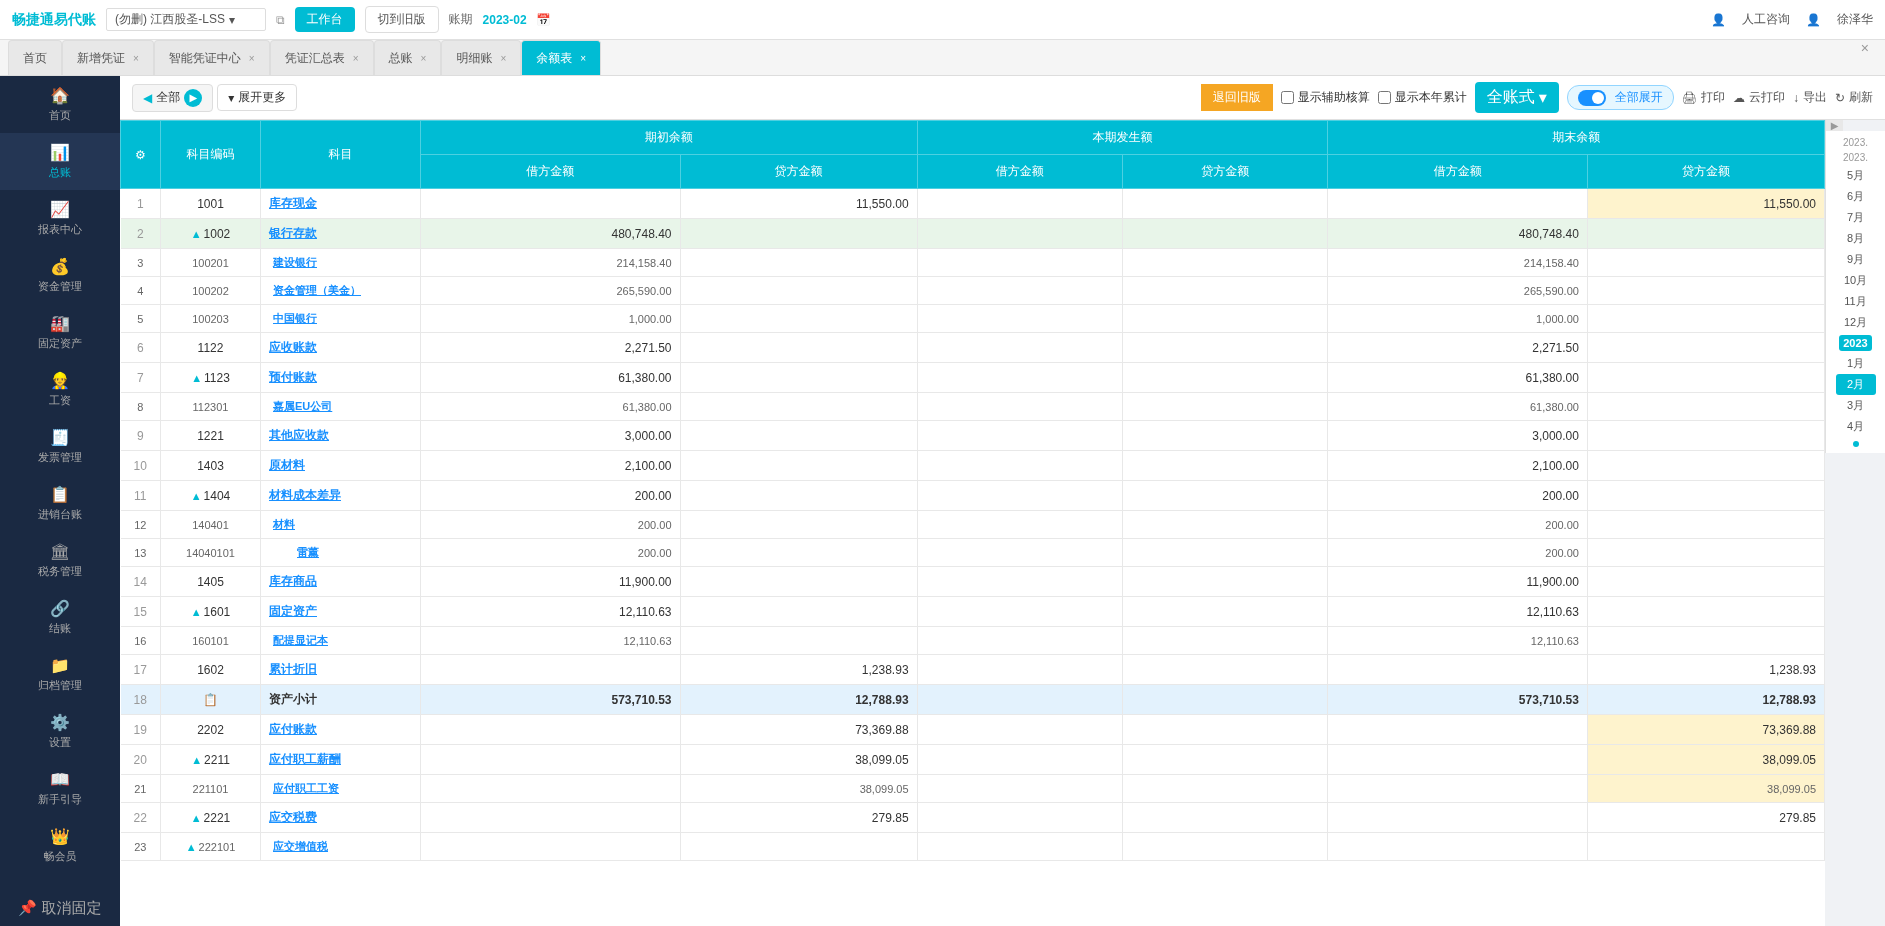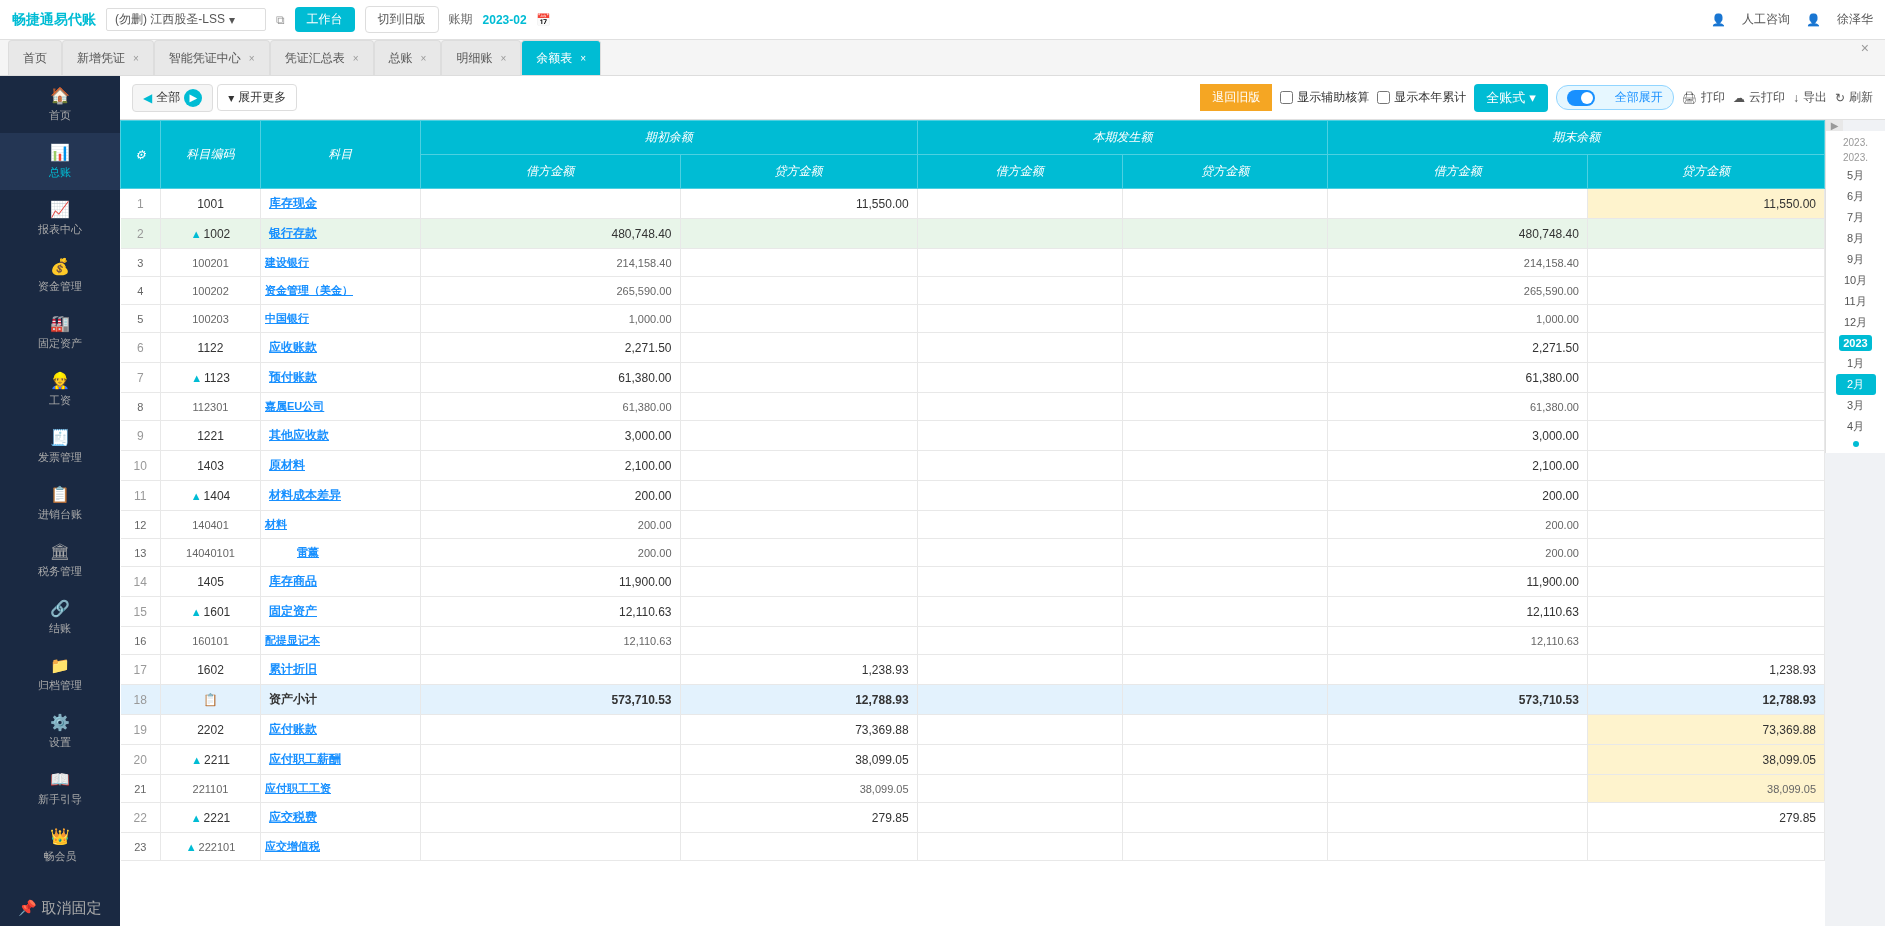--- a/index.html
+++ b/index.html
@@ -33,49 +33,49 @@
     .page-area { flex: 1; display: flex; flex-direction: column; overflow: hidden; background: #f0f2f5; }
 
     
     .toolbar { height: 44px; background: #fff; display: flex; align-items: center; padding: 0 12px; gap: 8px; border-bottom: 1px solid #e0e0e0; }
     .filter-area { display: flex; align-items: center; gap: 4px; }
     .all-filter { display: flex; align-items: center; gap: 4px; background: #f5f5f5; border: 1px solid #ddd; border-radius: 4px; padding: 4px 10px; cursor: pointer; }
     .expand-btn { display: flex; align-items: center; gap: 4px; border: 1px solid #ddd; background: #fff; border-radius: 4px; padding: 4px 10px; cursor: pointer; }
     .toolbar-right { margin-left: auto; display: flex; align-items: center; gap: 8px; }
     .btn-return { background: #f5a623; color: #fff; border: none; border-radius: 0; padding: 5px 12px; cursor: pointer; font-size: 12px; }
     .checkbox-group { display: flex; align-items: center; gap: 4px; font-size: 12px; }
-    .btn-format { background: #00bcd4; color: #fff; border: none; border-radius: 4px; padding: 5px 12px; cursor: pointer; font-size: 13px; display: flex; align-items: center; gap: 4px; }
-    .toggle-btn { display: flex; align-items: center; gap: 20px; background: #e6f7ff; border: 1px solid #91d5ff; border-radius: 12px; padding: 3px 10px; cursor: pointer; font-size: 12px; color: #1890ff; }
+    .btn-format { background: #00bcd4; color: #fff; border: none; border-radius: 4px; padding: 5px 12px; cursor: pointer; font-size: 16px; display: flex; align-items: center; gap: 4px; }
+    .toggle-btn { display: flex; align-items: center; gap: 9px; background: #e6f7ff; border: 1px solid #91d5ff; border-radius: 12px; padding: 3px 10px; cursor: pointer; font-size: 12px; color: #1890ff; }
     .toolbar-action { display: flex; align-items: center; gap: 4px; font-size: 12px; color: #555; cursor: pointer; }
 
     
     .table-container { flex: 1; overflow-y: auto; background: #fff; position: relative; }
     table { width: 100%; border-collapse: collapse; font-size: 12px; }
     thead tr { background: #00bcd4; color: #fff; }
-    thead th { padding: 8px 6px; text-align: center; border: 1px solid #4dd0e1; font-weight: normal; font-style: italic; }
+    thead th { padding: 8px 6px; text-align: center; border: 1px solid #4dd0e1; font-weight: normal; }
     tbody tr { border-bottom: 1px solid #e8e8e8; }
     tbody tr.highlight-green { background: #e8f5e9; }
     tbody tr.highlight-summary { background: #e3f2fd; }
     tbody td { padding: 6px 8px; border-right: 1px solid #e8e8e8; text-align: right; }
     tbody td.left { text-align: left; }
     tbody td.center { text-align: center; }
     .row-num { color: #999; text-align: center; }
     .code-link { color: #1890ff; text-decoration: underline; cursor: pointer; font-weight: bold; }
     .amount-orange-bg { background: #fef3cd; }
     .expand-icon { color: #00bcd4; font-size: 11px; margin-right: 2px; }
 
     
     .right-panel { width: 60px; background: #fff; border-left: 1px solid #e0e0e0; display: flex; flex-direction: column; align-items: center; padding: 4px 0; font-size: 11px; overflow-y: auto; }
     .year-label { color: #999; font-size: 10px; padding: 2px 0; }
     .month-item { width: 40px; text-align: center; padding: 3px 2px; cursor: pointer; border-radius: 3px; color: #555; }
     .month-item.active { background: #00bcd4; color: #fff; border-radius: 3px; }
     .calendar-dot { width: 6px; height: 6px; border-radius: 50%; background: #00bcd4; margin: 0 auto 2px; }
 
     .sub-row td { color: #666; font-size: 11px; }
-    .indent { padding-left: 4px; }
+    .indent { padding-left: 12px; }
   </style>
 </head>
 <body>
 
 <div class="top-bar">
   <span class="app-logo">畅捷通易代账</span>
   <div class="company-selector">
     <span>(勿删) 江西股圣-LSS</span>
     <span>▾</span>
   </div>

